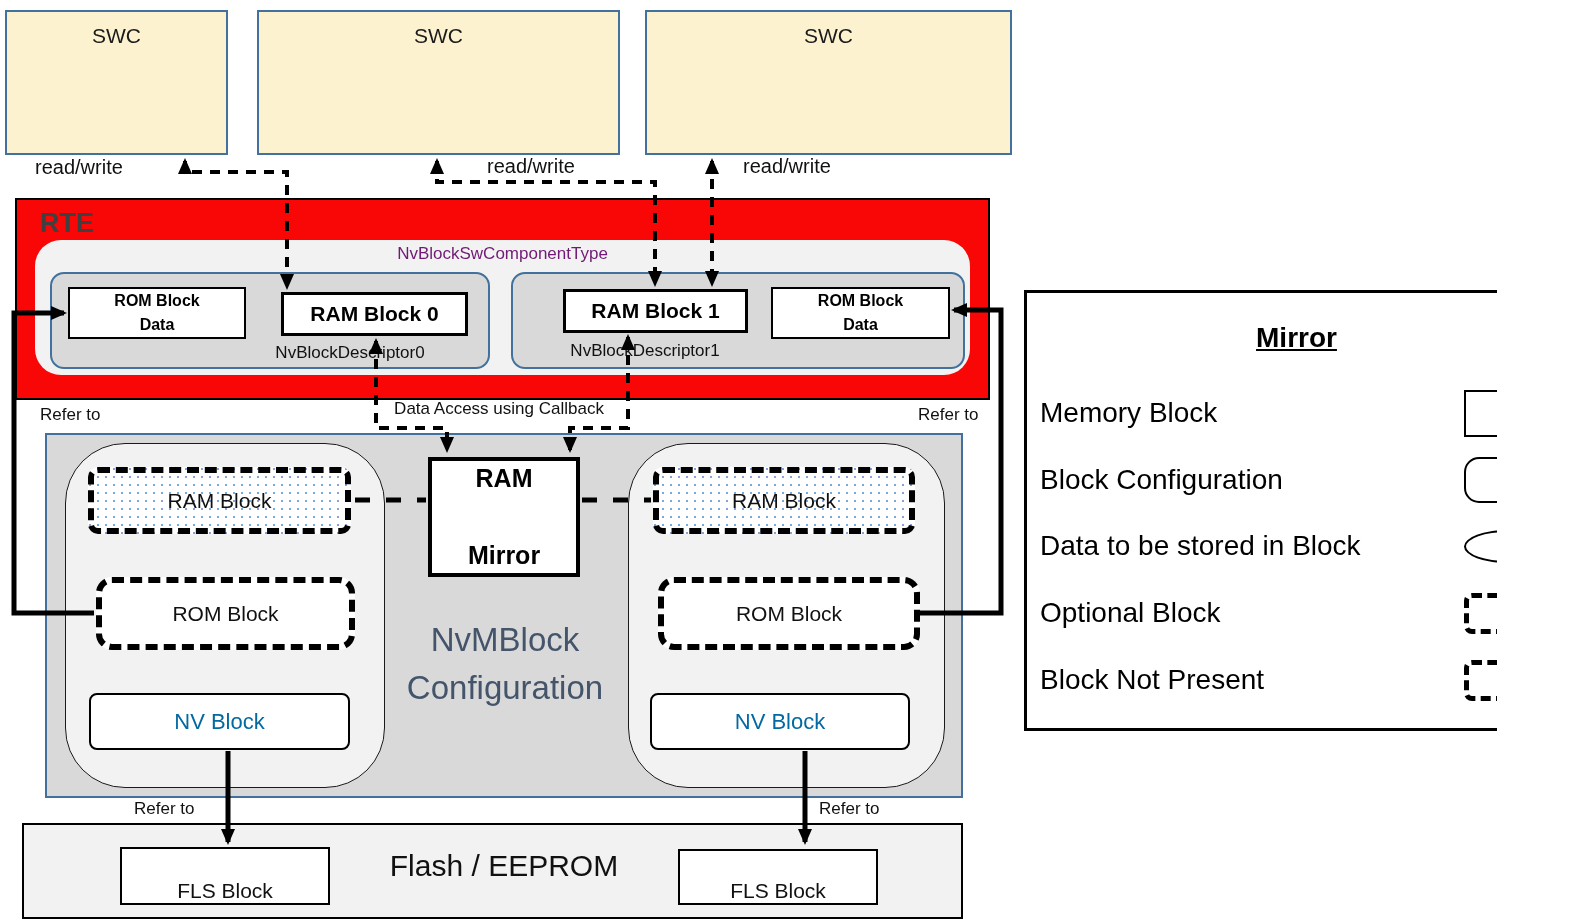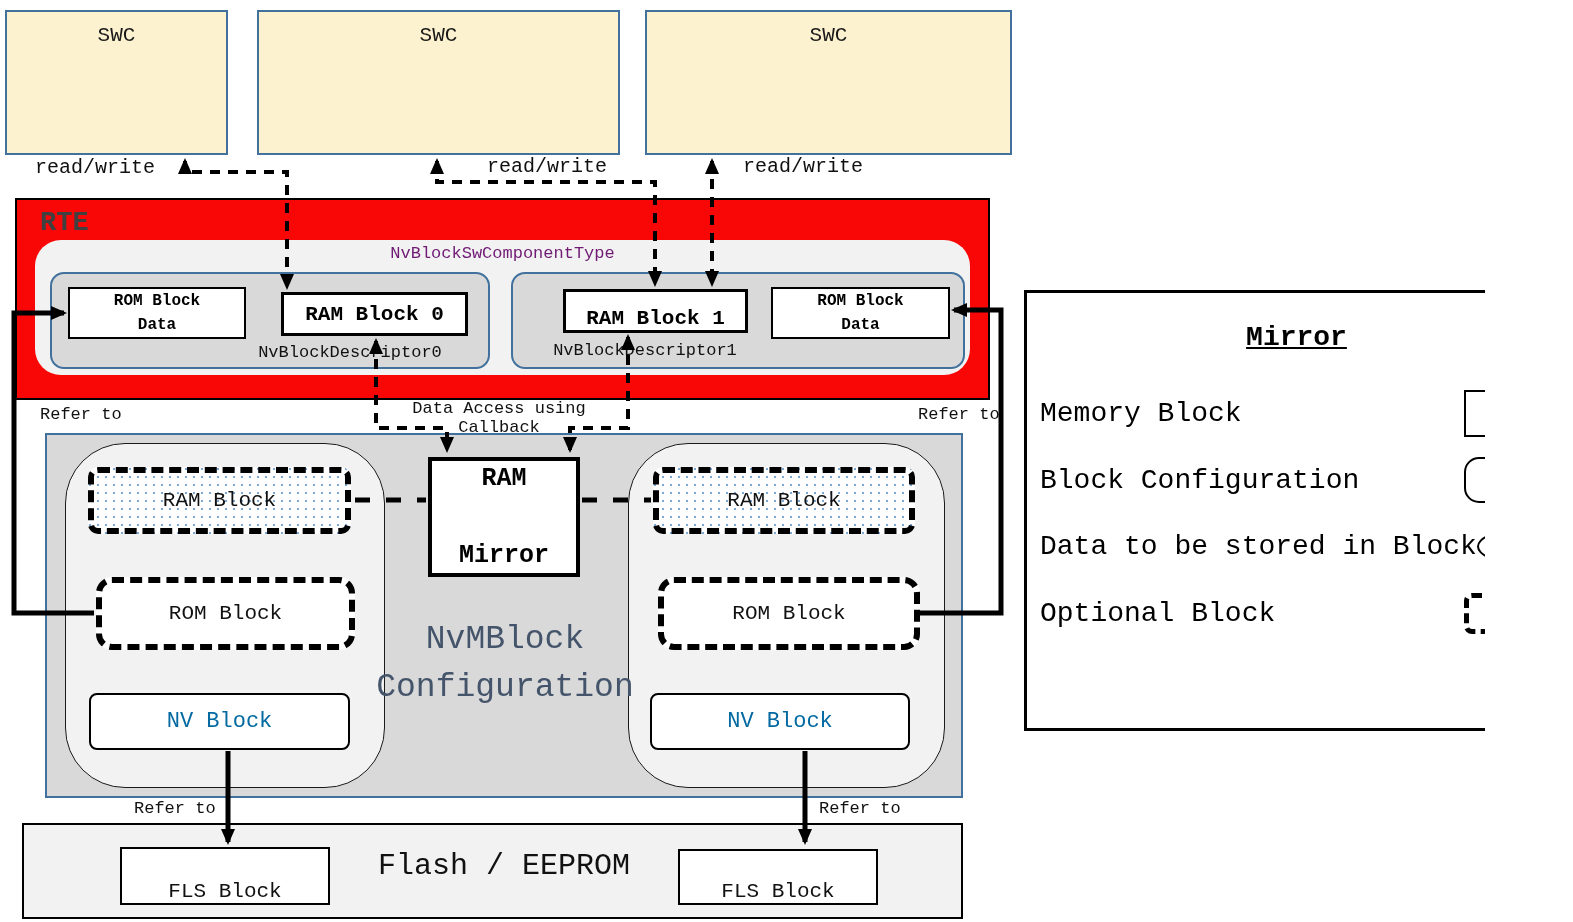--- a/index.html
+++ b/index.html
@@ -1,17 +1,17 @@
 <!DOCTYPE html>
 <html><head>
 <meta charset="utf-8">
 <style>
   html,body{margin:0;padding:0;background:#fff;}
   .stage{position:relative;width:1485px;height:922px;background:#ffffff;
-         font-family:Liberation Mono, monospace;color:#111;overflow:hidden;}
+         font-family:Liberation Sans, sans-serif;color:#111;overflow:hidden;padding-left:12px;}
   .abs{position:absolute;box-sizing:border-box;}
 
   .swc-box{background:#FDF2CF;border:2px solid #41719C;text-align:center;
            padding-top:12px;font-size:21px;color:#1a1a1a;}
 
   .rte{background:#F90606;border:2px solid #000;}
   .rte-title{font-size:27px;font-weight:bold;color:#404040;}
 
   .panel{background:#F2F2F2;border-radius:26px;}
   .panel-label{font-size:17px;text-align:center;color:#701a75;}
@@ -85,21 +85,21 @@
   <div class="abs wbox rom-data" style="left:68px;top:287px;width:178px;height:52px;">
     <span><span>ROM Block</span><br>
     <span>Data</span></span>
   </div>
   <div class="abs wbox ram-box" style="left:281px;top:292px;width:187px;height:44px;">
     <span>RAM Block 0</span>
   </div>
   <div class="abs desc-label" style="left:250px;top:343px;width:200px;">NvBlockDescriptor0</div>
 
   <div class="abs desc" style="left:511px;top:272px;width:454px;height:97px;"></div>
-  <div class="abs wbox ram-box" style="left:563px;top:289px;width:185px;height:44px;align-items:flex-end;">
+  <div class="abs wbox ram-box" style="left:563px;top:289px;width:185px;height:44px;">
     <span>RAM Block 1</span>
   </div>
   <div class="abs wbox rom-data" style="left:771px;top:287px;width:179px;height:52px;">
     <span><span>ROM Block</span><br>
     <span>Data</span></span>
   </div>
   <div class="abs desc-label" style="left:545px;top:341px;width:200px;">NvBlockDescriptor1</div>
 
   <div class="abs small-label" style="left:40px;top:405px;">Refer to</div>
   <div class="abs small-label" style="left:918px;top:405px;">Refer to</div>
@@ -164,20 +164,24 @@
     <span class="litem">Block Configuration</span>
     <span class="sym-round"></span>
   </div>
   <div class="abs lrow" style="left:1040px;top:522px;width:512px;height:48px;">
     <span class="litem">Data to be stored in Block</span>
     <span class="sym-ellipse"></span>
   </div>
   <div class="abs lrow" style="left:1040px;top:590px;width:512px;height:46px;">
     <span class="litem">Optional Block</span>
     <span class="sym-dash"></span>
+  </div>
+  <div class="abs lrow" style="left:1040px;top:657px;width:512px;height:46px;">
+    <span class="litem">Block Not Present</span>
+    <span class="sym-dash dotfill"></span>
   </div>
 
   <svg class="abs overlay" width="1573" height="922" style="left:0;top:0;">
     <defs>
       <marker id="arr" orient="auto-start-reverse" markerUnits="userSpaceOnUse" markerWidth="16" markerHeight="14" refX="13" refY="7">
         <path d="M0,0 L16,7 L0,14 Z" fill="#000"></path>
       </marker>
     </defs>
 
     <path d="M94,613 H14 V313 H64" stroke="#000" stroke-width="5" fill="none" marker-end="url(#arr)"></path>

